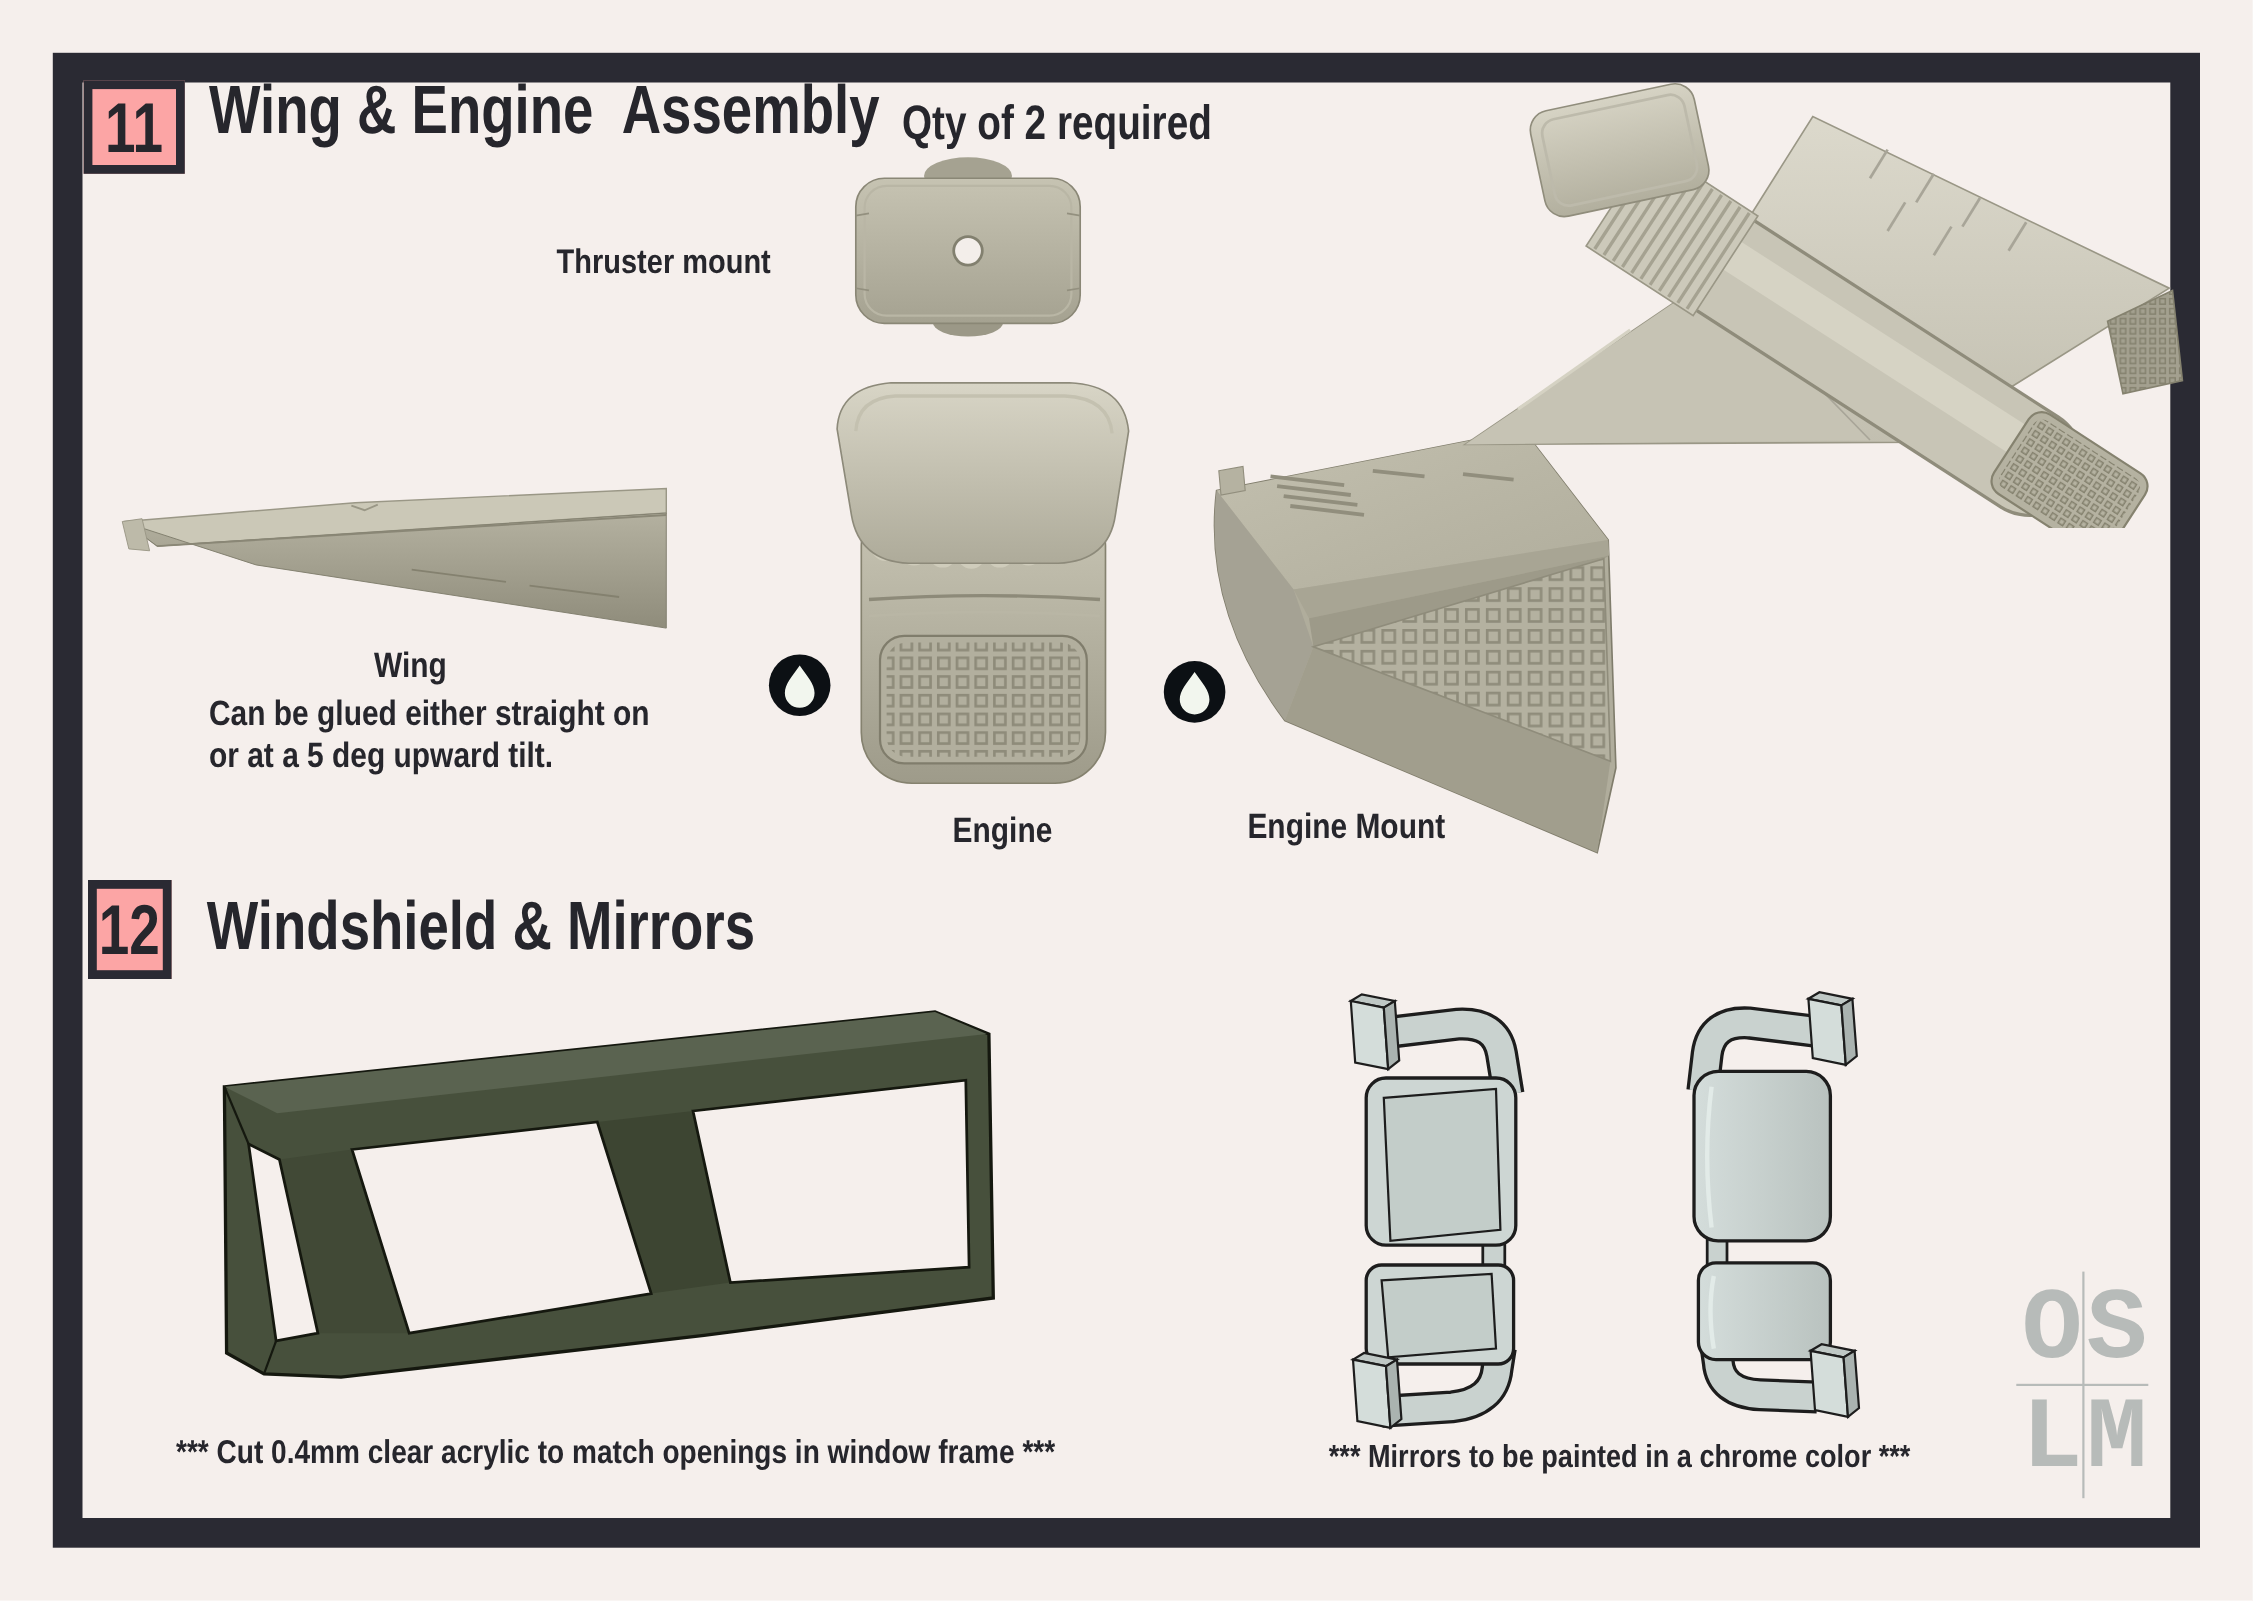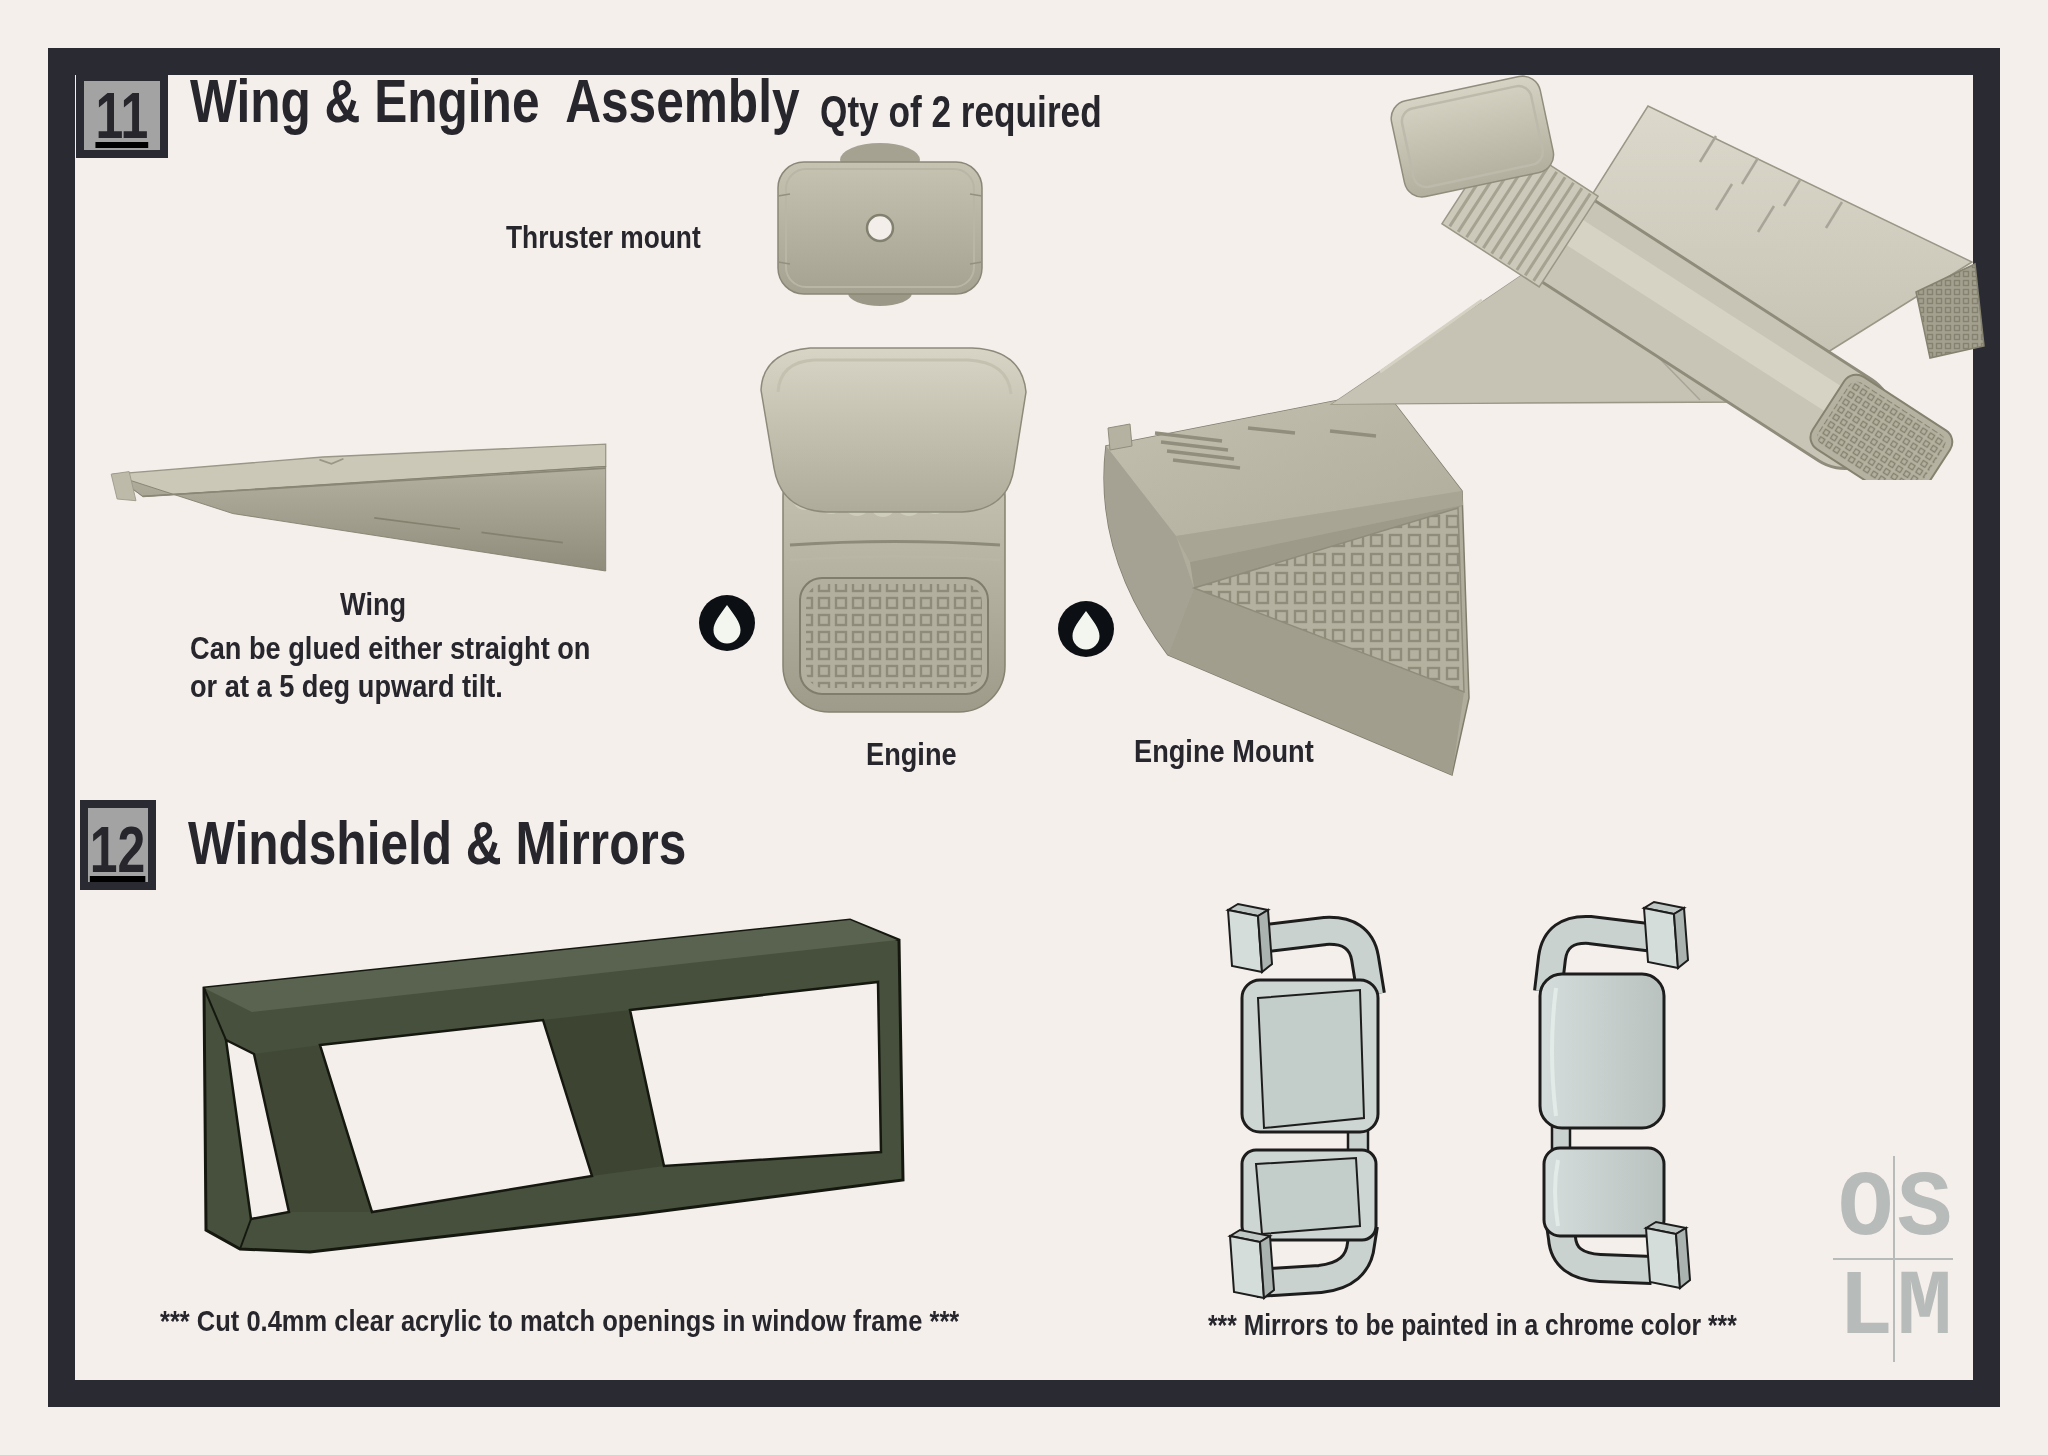--- a/index.html
+++ b/index.html
@@ -1,21 +1,21 @@
 <!DOCTYPE html>
 <html><head>
 <meta charset="utf-8">
 <style>
   html,body{margin:0;padding:0;}
   .page{position:relative;width:2048px;height:1455px;background:#f5efec;overflow:hidden;
         font-family:"Liberation Sans",sans-serif;}
   .abs{position:absolute;}
   .frame{left:48px;top:48px;width:1952px;height:1359px;border:27px solid #2a2a33;box-sizing:border-box;}
-  .badge{background:#a3a3a3;border:8px solid #2a2a33;box-sizing:border-box;display:flex;
-         align-items:center;justify-content:center;text-decoration:underline;}
+  .badge{background:#fca5a5;border:8px solid #2a2a33;box-sizing:border-box;display:flex;
+         align-items:center;justify-content:center;}
   .badge span{font-weight:700;color:#26262c;transform:scaleX(.78);line-height:1;}
   .t{font-weight:700;color:#26262c;transform-origin:left top;white-space:pre;line-height:1.18;}
   .cx80{transform:scaleX(.80);}
   .cx85{transform:scaleX(.85);}
   .logo{display:grid;grid-template-columns:59px 59px;grid-template-rows:99px 99px;
         color:#b7bbb9;font-family:"Liberation Mono",monospace;font-weight:700;font-size:92px;}
   .logo span{display:flex;align-items:center;justify-content:center;line-height:1;}
   .logoline{background:#b7bbb9;}
 </style>
 </head>
@@ -194,21 +194,21 @@
 
   <svg class="abs" style="left:698px;top:594px;" width="58" height="58" viewBox="0 0 58 58">
     <circle cx="29" cy="29" r="28" fill="#0c1014"></circle>
     <path d="M 29,11 C 36,21 42.5,28 42.5,36 A 13.5,13.5 0 1,1 15.5,36 C 15.5,28 22,21 29,11 Z" fill="#f2f6ee"></path>
   </svg>
   <svg class="abs" style="left:1057px;top:600px;" width="58" height="58" viewBox="0 0 58 58">
     <circle cx="29" cy="29" r="28" fill="#0c1014"></circle>
     <path d="M 29,11 C 36,21 42.5,28 42.5,36 A 13.5,13.5 0 1,1 15.5,36 C 15.5,28 22,21 29,11 Z" fill="#f2f6ee"></path>
   </svg>
 
-  <div class="abs badge" style="left:80px;top:800px;width:76px;height:90px;align-items:flex-end;">
+  <div class="abs badge" style="left:80px;top:800px;width:76px;height:90px;">
     <span style="font-size:64px;">12</span>
   </div>
   <div class="abs t cx80" style="left:188px;top:806px;font-size:62px;">Windshield &amp; Mirrors</div>
 
   <svg class="abs" style="left:185px;top:910px;" width="740" height="360" viewBox="185 910 740 360">
     <path d="M 204,988 L 850,920 L 899,940 L 903,1180 L 640,1214 L 310,1252 L 240,1249 L 206,1230 Z" fill="#47503c" stroke="#15180f" stroke-width="3"></path>
     <polygon points="204,988 850,920 897,940 252,1012" fill="#5a6350"></polygon>
     <polygon points="543,1020 630,1010 664,1166 592,1176" fill="#3d4532"></polygon>
     <polygon points="254,1054 320,1045 372,1212 289,1212" fill="#414936"></polygon>
     <polygon points="320,1045 543,1020 592,1176 372,1212" fill="#f5efec" stroke="#15180f" stroke-width="2.5"></polygon>

